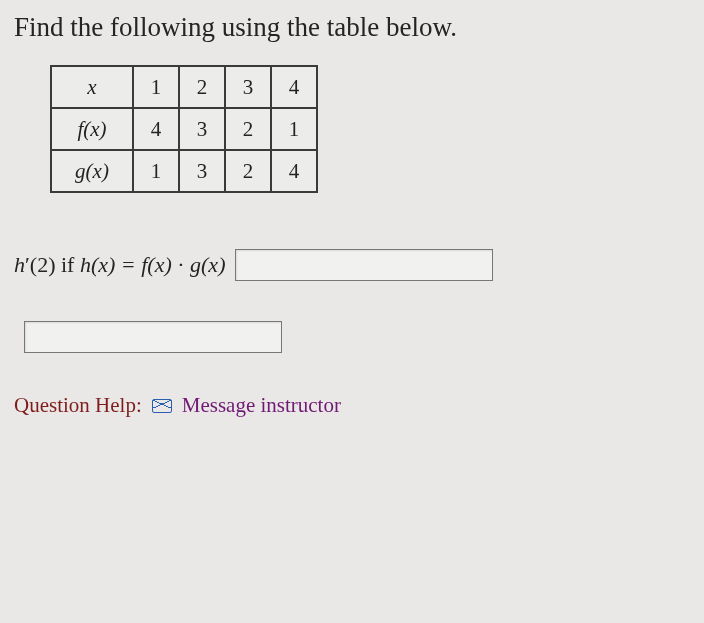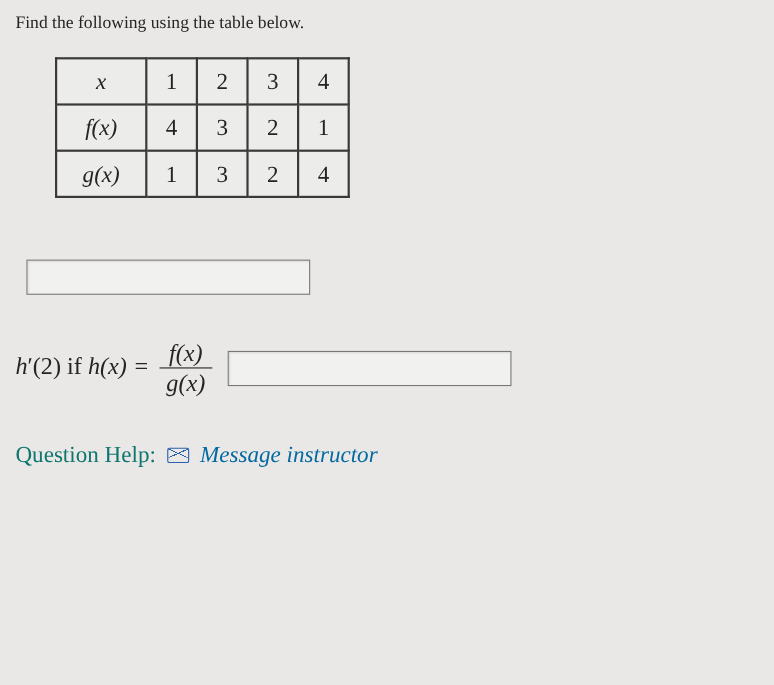--- a/index.html
+++ b/index.html
@@ -6,21 +6,21 @@
     body {
       margin: 0;
       padding: 12px 14px;
       font-family: "Times New Roman", serif;
       font-size: 21px;
       color: #242424;
       background: #e9e8e6;
       width: 704px;
       height: 623px;
     }
-    .prompt { margin-bottom: 22px; font-size: 16px; }
+    .prompt { margin-bottom: 22px; font-size: 27px; }
     .table-wrap { margin-left: 36px; }
     table.data {
       border-collapse: collapse;
       background: #ececea;
     }
     table.data td {
       border: 2px solid #3a3a3a;
       width: 46px;
       height: 42px;
       text-align: center;
@@ -56,22 +56,22 @@
       display: inline-block;
     }
     .envelope-icon::before {
       content: "";
       position: absolute;
       left: 0; right: 0; top: 0;
       height: 8px;
       background: linear-gradient(to bottom right, transparent 48%, #2a5fb0 48%, #2a5fb0 54%, transparent 54%),
                   linear-gradient(to bottom left,  transparent 48%, #2a5fb0 48%, #2a5fb0 54%, transparent 54%);
     }
-    .help-link { color: #0369a1; cursor: pointer; font-style: italic; }
-    .helptext { color: #0f766e; }
+    .help-link { color: #701a75; cursor: pointer; }
+    .helptext { color: #7f1d1d; }
     .func { white-space: nowrap; }
   </style>
 </head>
 <body>
 
 <div class="prompt">Find the following using the table below.</div>
 
 <div class="table-wrap">
   <table class="data">
     <tbody>
@@ -96,32 +96,27 @@
       <td>2</td>
       <td>4</td>
     </tr>
   </tbody>
     </table>
 </div>
 
 <div class="questions">
 
   <div class="qrow">
+    <span class="func">
+      <span class="mi">h</span><span class="prime">′</span><span>(2)</span><span> if </span><span class="mi">h(x) = </span><span class="mi">f(x)</span><span> · </span><span class="mi">g(x)</span>
+    </span>
     <input class="answerbox" value="" style="">
   </div>
 
   <div class="qrow">
-    <span class="func">
-      <span class="mi">h</span><span class="prime">′</span><span>(2)</span><span> if </span><span class="mi">h(x) = </span>
-      <span class="frac">
-        <span class="num mi">f(x)</span>
-        <span class="bar"></span>
-        <span class="den mi">g(x)</span>
-      </span>
-    </span>
     <input class="answerbox" value="" style="">
   </div>
 
 </div>
 
 <div class="help-row">
   <span class="helptext">Question Help:</span>
   <span class="envelope-icon"></span>
   <span class="help-link">Message instructor</span>
 </div>

